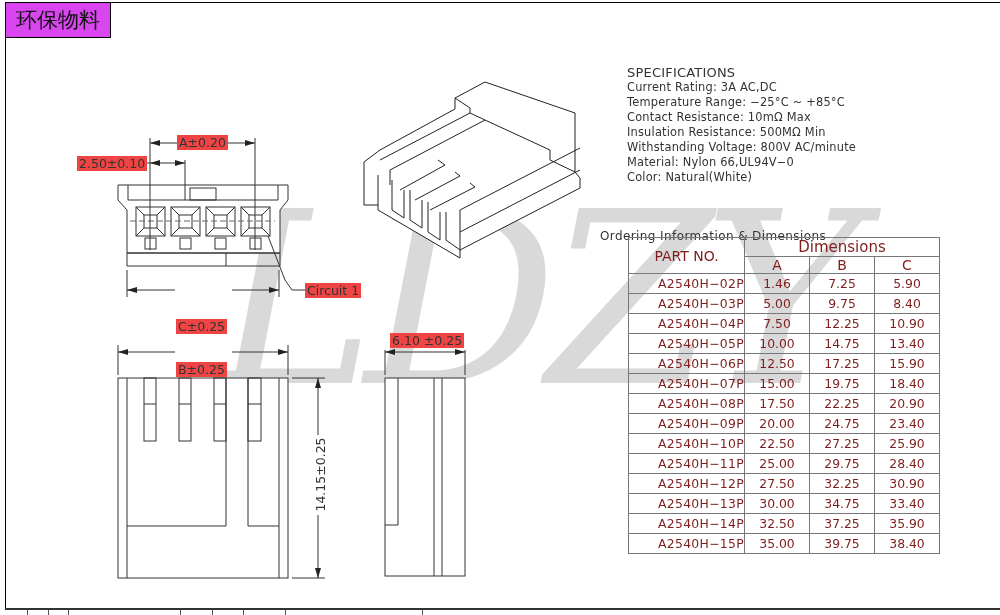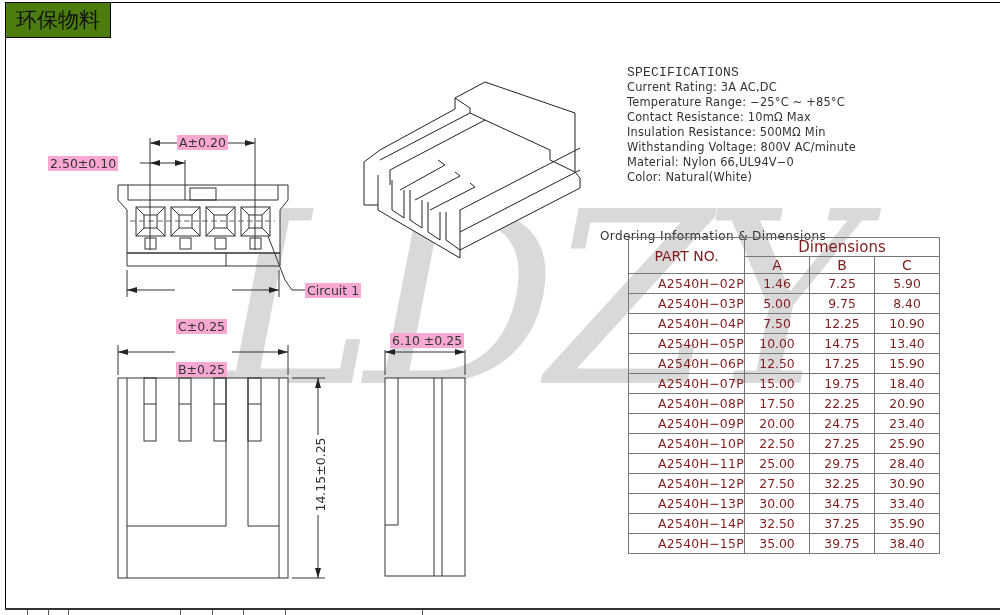--- a/index.html
+++ b/index.html
@@ -1,33 +1,33 @@
 <!DOCTYPE html>
 <html><head>
 <meta charset="utf-8">
 <style>
   html, body { margin:0; padding:0; background:#ffffff; }
   body { width:1000px; height:615px; position:relative; overflow:hidden; font-family:"DejaVu Sans", sans-serif; color:#333; }
   .frame { position:absolute; left:5px; top:2px; width:995px; height:606px; border-left:1px solid #000; border-top:1px solid #000; }
-  .title-box { position:absolute; left:5px; top:2px; width:104px; height:34px; border:1px solid #000; background:#4d7c0f; font-family:"DejaVu Serif", serif; font-size:21px; line-height:34px; text-align:center; color:#111; }
+  .title-box { position:absolute; left:5px; top:2px; width:104px; height:34px; border:1px solid #000; background:#d946ef; font-family:"DejaVu Serif", serif; font-size:21px; line-height:34px; text-align:center; color:#111; }
   .bottom-bar { position:absolute; left:5px; top:608px; width:995px; height:7px; border-top:2px solid #333; }
   .bottom-bar .tick { position:absolute; top:0; height:7px; border-left:1px solid #555; }
   svg.drawing { position:absolute; left:0; top:0; }
   .specs { position:absolute; left:627px; top:65px; font-size:11.4px; line-height:15px; color:#333; letter-spacing:0.2px; }
-  .specs .head { font-size:13px; line-height:15px;font-family:Liberation Mono, monospace; }
+  .specs .head { font-size:13px; line-height:15px; }
   .order-title { position:absolute; left:600px; top:229px; font-size:12px; color:#333; letter-spacing:0.4px; }
   table.dims { position:absolute; left:628px; top:237px; border-collapse:collapse; font-size:12.4px; color:#7f1d1d;padding-left:40px; }
   table.dims td, table.dims th { border:1px solid #777; padding:0; text-align:center; font-weight:normal; height:19px; }
   table.dims th.part { width:115px; font-size:14px; }
   table.dims th.group { height:18px; font-size:15px; }
   table.dims th.col { height:16px; font-size:14px; }
   table.dims td.p { text-align:right; padding-left:8px; letter-spacing:0.3px; }
   table.dims td.v { width:64px; }
   .watermark { position:absolute; left:215px; top:170px; font-family:"DejaVu Serif", serif; font-style:italic; font-size:240px; line-height:260px; color:rgba(170,170,170,0.45); letter-spacing:-10px; pointer-events:none;text-align:right; }
-  .label { position:absolute; font-size:12.5px; color:#333; background:#f9a8d4; padding:0 2px; white-space:nowrap; }
+  .label { position:absolute; font-size:12.5px; color:#333; background:#ef4444; padding:0 2px; white-space:nowrap; }
   .vlabel { position:absolute; font-size:12.5px; color:#333; background:#fff; transform:rotate(-90deg); transform-origin:center center; white-space:nowrap; }
 </style>
 </head>
 <body>
 
 <div class="frame"></div>
 <div class="title-box">环保物料</div>
 
 <div class="watermark">LDZY</div>
 
@@ -144,21 +144,21 @@
       <line x1="434" y1="378" x2="434" y2="576"></line>
       <line x1="442" y1="378" x2="442" y2="576"></line>
       <line x1="385" y1="350" x2="385" y2="375"></line>
       <line x1="465" y1="350" x2="465" y2="375"></line>
       <line x1="385" y1="352" x2="465" y2="352" marker-start="url(#arr)" marker-end="url(#arr)"></line>
     </g>
   </g>
 </svg>
 
 <div class="label" style="left:177px; top:135px;">A±0.20</div>
-<div class="label" style="left:48px; top:156px;">2.50±0.10</div>
+<div class="label" style="left:77px; top:156px;">2.50±0.10</div>
 <div class="label" style="left:176px; top:283px;margin-top:36px;">C±0.25</div>
 <div class="label" style="left:305px; top:283px;">Circuit  1</div>
 <div class="label" style="left:176px; top:345px;margin-top:17px;">B±0.25</div>
 <div class="vlabel" style="left:283px; top:467px;">14.15±0.25</div>
 <div class="label" style="left:390px; top:333px;">6.10 ±0.25</div>
 
 <div class="specs">
   <div class="head">SPECIFICATIONS</div>
   <div>Current Rating: 3A AC,DC</div>
   <div>Temperature Range: −25°C ~ +85°C</div>

